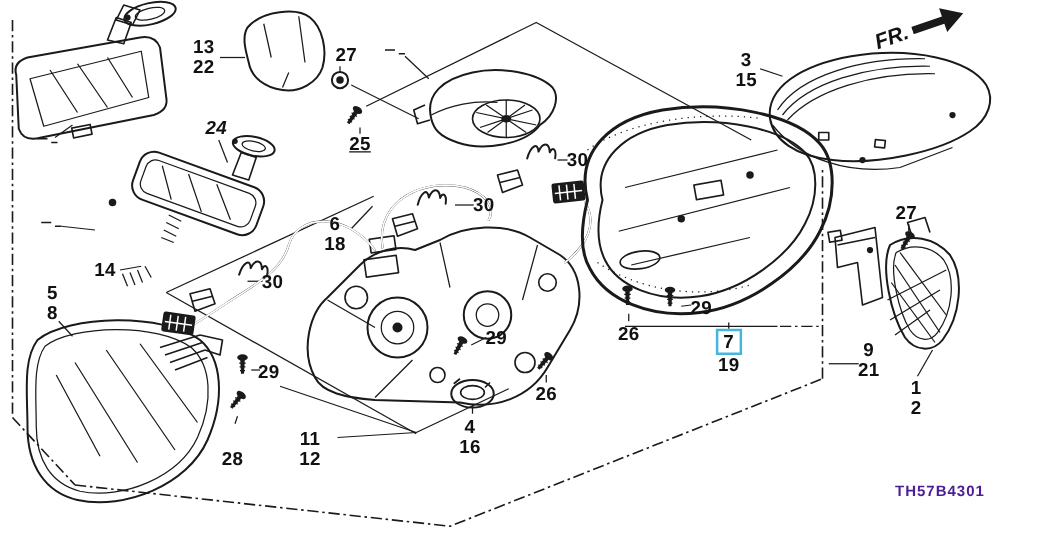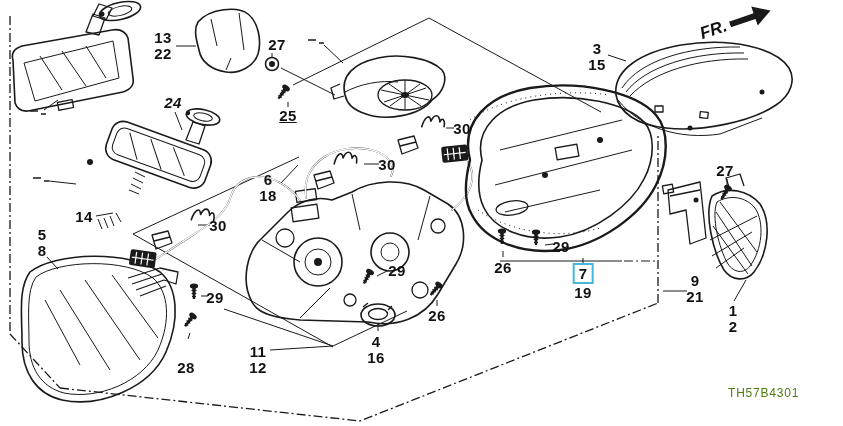--- a/index.html
+++ b/index.html
@@ -29,21 +29,21 @@
     padding:0 4px; line-height:17px; margin-bottom:1px;
   }
   .fr-tag{
     position:absolute; left:698px; top:6px; width:96px;
     display:flex; align-items:center; gap:4px;
     transform:rotate(-19deg);
     font-weight:bold; font-size:17px; color:#111; font-style:italic;
   }
   .code-tag{
     position:absolute; left:716px; top:386px;
-    font-weight:normal; font-size:12px; letter-spacing:0.8px; color:#4d7c0f;margin-left:12px;
+    font-weight:bold; font-size:12px; letter-spacing:0.8px; color:#4c1d95;
   }
 </style>
 </head>
 <body>
 
 <div id="stage">
 
   <svg id="art" width="843" height="426" viewBox="0 0 843 426">
     <defs>
       <g id="scr">
@@ -291,21 +291,21 @@
       <div class="callout" style="left: 42px; top: 227px;">
         <span>5</span>
         <span>8</span>
       </div>
       <div class="callout" style="left: 215px; top: 290px;">
         <span>29</span>
       </div>
       <div class="callout" style="left: 186px; top: 340px; margin-top: 20px;">
         <span>28</span>
       </div>
-      <div class="callout" style="left: 258px; top: 344px; justify-content: space-between;">
+      <div class="callout" style="left: 248px; top: 344px; justify-content: space-between;">
         <span>11</span>
         <span>12</span>
       </div>
       <div class="callout" style="left: 376px; top: 334px;">
         <span>4</span>
         <span>16</span>
       </div>
       <div class="callout" style="left: 397px; top: 263px;">
         <span>29</span>
       </div>

